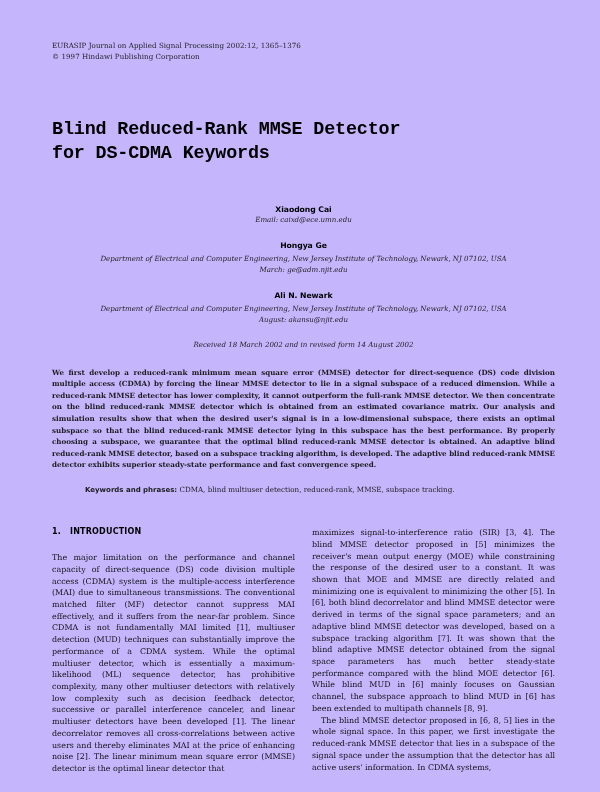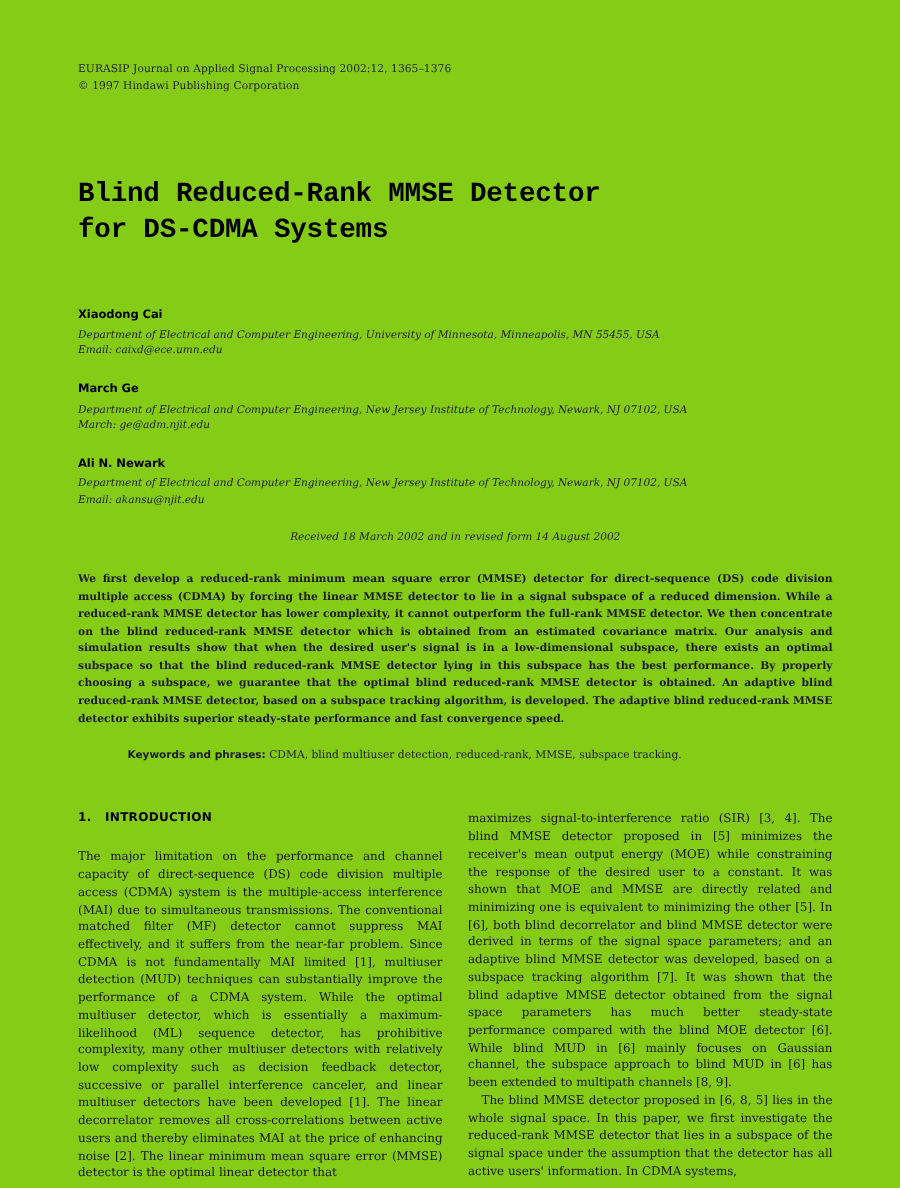--- a/index.html
+++ b/index.html
@@ -11,21 +11,21 @@
     width: 600px;
     height: 792px;
     overflow: hidden;
     font-family: "DejaVu Serif", "Liberation Serif", serif;
     color: #1a1a1a;
   }
   .page {
     position: relative;
     width: 600px;
     height: 792px;
-    background: #84cc16;
+    background: #c4b5fd;
     box-sizing: border-box;
     padding: 40px 45px 30px 52px;
   }
 
   
   .journal-header {
     font-family: "DejaVu Serif", "Liberation Serif", serif;
     font-size: 7.1px;
     line-height: 1.62;
     color: #1f1f1f;
@@ -50,20 +50,21 @@
     letter-spacing: -0.15px;
   }
   .title .t-line { display: block; }
 
   
   .authors {
     margin-top: 37px;
   }
   .author-block {
     margin-bottom: 14.5px;
+    text-align: center;
   }
   .author-name {
     font-family: "DejaVu Sans", "Liberation Sans", sans-serif;
     font-weight: bold;
     font-size: 7.7px;
     line-height: 1.5;
     color: #000;
     letter-spacing: -0.05px;
   }
   .author-affil, .author-email {
@@ -154,41 +155,40 @@
 
 <div class="page">
 
   <div class="journal-header">
     <div>EURASIP Journal on Applied Signal Processing 2002:12, 1365–1376</div>
     <div class="line2"><span class="copy-mark">©</span><span> 1997 Hindawi Publishing Corporation</span></div>
   </div>
 
   <h1 class="title">
     <span class="t-line">Blind Reduced-Rank MMSE Detector</span>
-    <span class="t-line">for DS-CDMA Systems</span>
+    <span class="t-line">for DS-CDMA Keywords</span>
   </h1>
 
   <div class="authors">
 
     <div class="author-block">
       <div class="author-name">Xiaodong Cai</div>
-      <div class="author-affil">Department of Electrical and Computer Engineering, University of Minnesota, Minneapolis, MN 55455, USA</div>
       <div class="author-email">Email: caixd@ece.umn.edu</div>
     </div>
 
     <div class="author-block">
-      <div class="author-name">March Ge</div>
+      <div class="author-name">Hongya Ge</div>
       <div class="author-affil">Department of Electrical and Computer Engineering, New Jersey Institute of Technology, Newark, NJ 07102, USA</div>
       <div class="author-email">March: ge@adm.njit.edu</div>
     </div>
 
     <div class="author-block">
       <div class="author-name">Ali N. Newark</div>
       <div class="author-affil">Department of Electrical and Computer Engineering, New Jersey Institute of Technology, Newark, NJ 07102, USA</div>
-      <div class="author-email">Email: akansu@njit.edu</div>
+      <div class="author-email">August: akansu@njit.edu</div>
     </div>
 
   </div>
 
   <div class="received">Received 18 March 2002 and in revised form 14 August 2002</div>
 
   <div class="abstract">We first develop a reduced-rank minimum mean square error (MMSE) detector for direct-sequence (DS) code division multiple access (CDMA) by forcing the linear MMSE detector to lie in a signal subspace of a reduced dimension. While a reduced-rank MMSE detector has lower complexity, it cannot outperform the full-rank MMSE detector. We then concentrate on the blind reduced-rank MMSE detector which is obtained from an estimated covariance matrix. Our analysis and simulation results show that when the desired user's signal is in a low-dimensional subspace, there exists an optimal subspace so that the blind reduced-rank MMSE detector lying in this subspace has the best performance. By properly choosing a subspace, we guarantee that the optimal blind reduced-rank MMSE detector is obtained. An adaptive blind reduced-rank MMSE detector, based on a subspace tracking algorithm, is developed. The adaptive blind reduced-rank MMSE detector exhibits superior steady-state performance and fast convergence speed.</div>
 
   <div class="keywords"><b>Keywords and phrases:</b><span> CDMA, blind multiuser detection, reduced-rank, MMSE, subspace tracking.</span></div>
 

